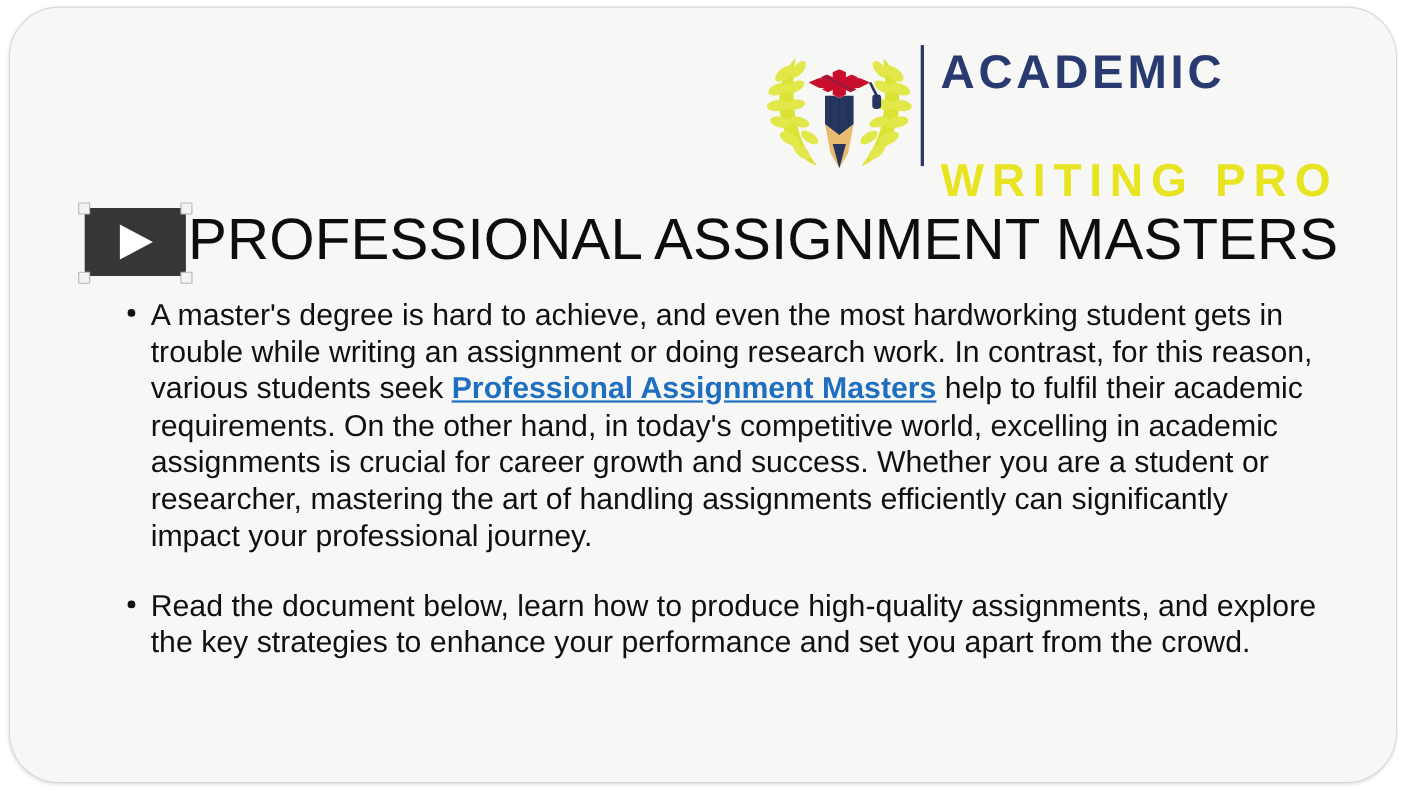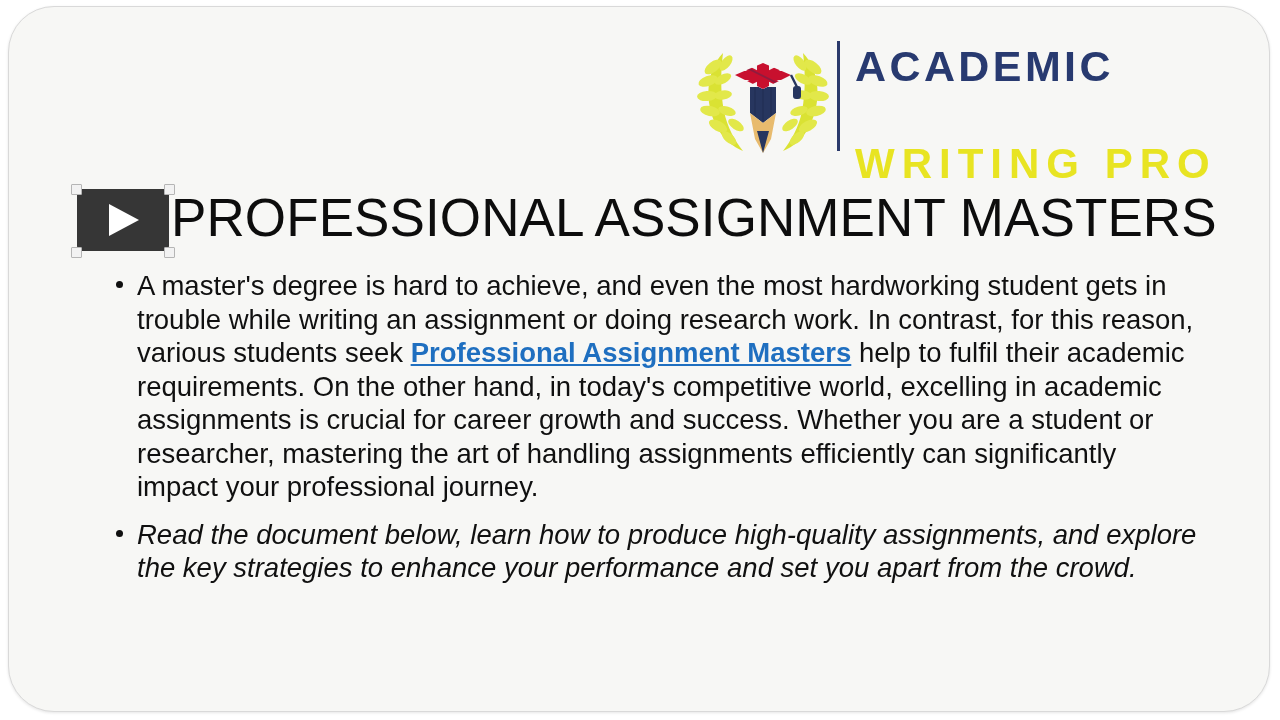--- a/index.html
+++ b/index.html
@@ -131,26 +131,26 @@
   
   #body-text {
     position: absolute;
     left: 104px;
     top: 262px;
     width: 1090px;
   }
   .bullet-item {
     position: relative;
     padding-left: 24px;
-    margin-bottom: 14px;
+    margin-bottom: 30px;
     font-size: 27.5px;
     line-height: 33.5px;
     color: #101010;
   }
-  .bullet-item:last-child { margin-bottom: 16px; font-style: italic; }
+  .bullet-item:last-child { margin-bottom: 16px; }
   .bullet-dot {
     position: absolute;
     left: 3px;
     top: 12px;
     width: 7px;
     height: 7px;
     border-radius: 50%;
     background: #101010;
   }
   .inline-link {

